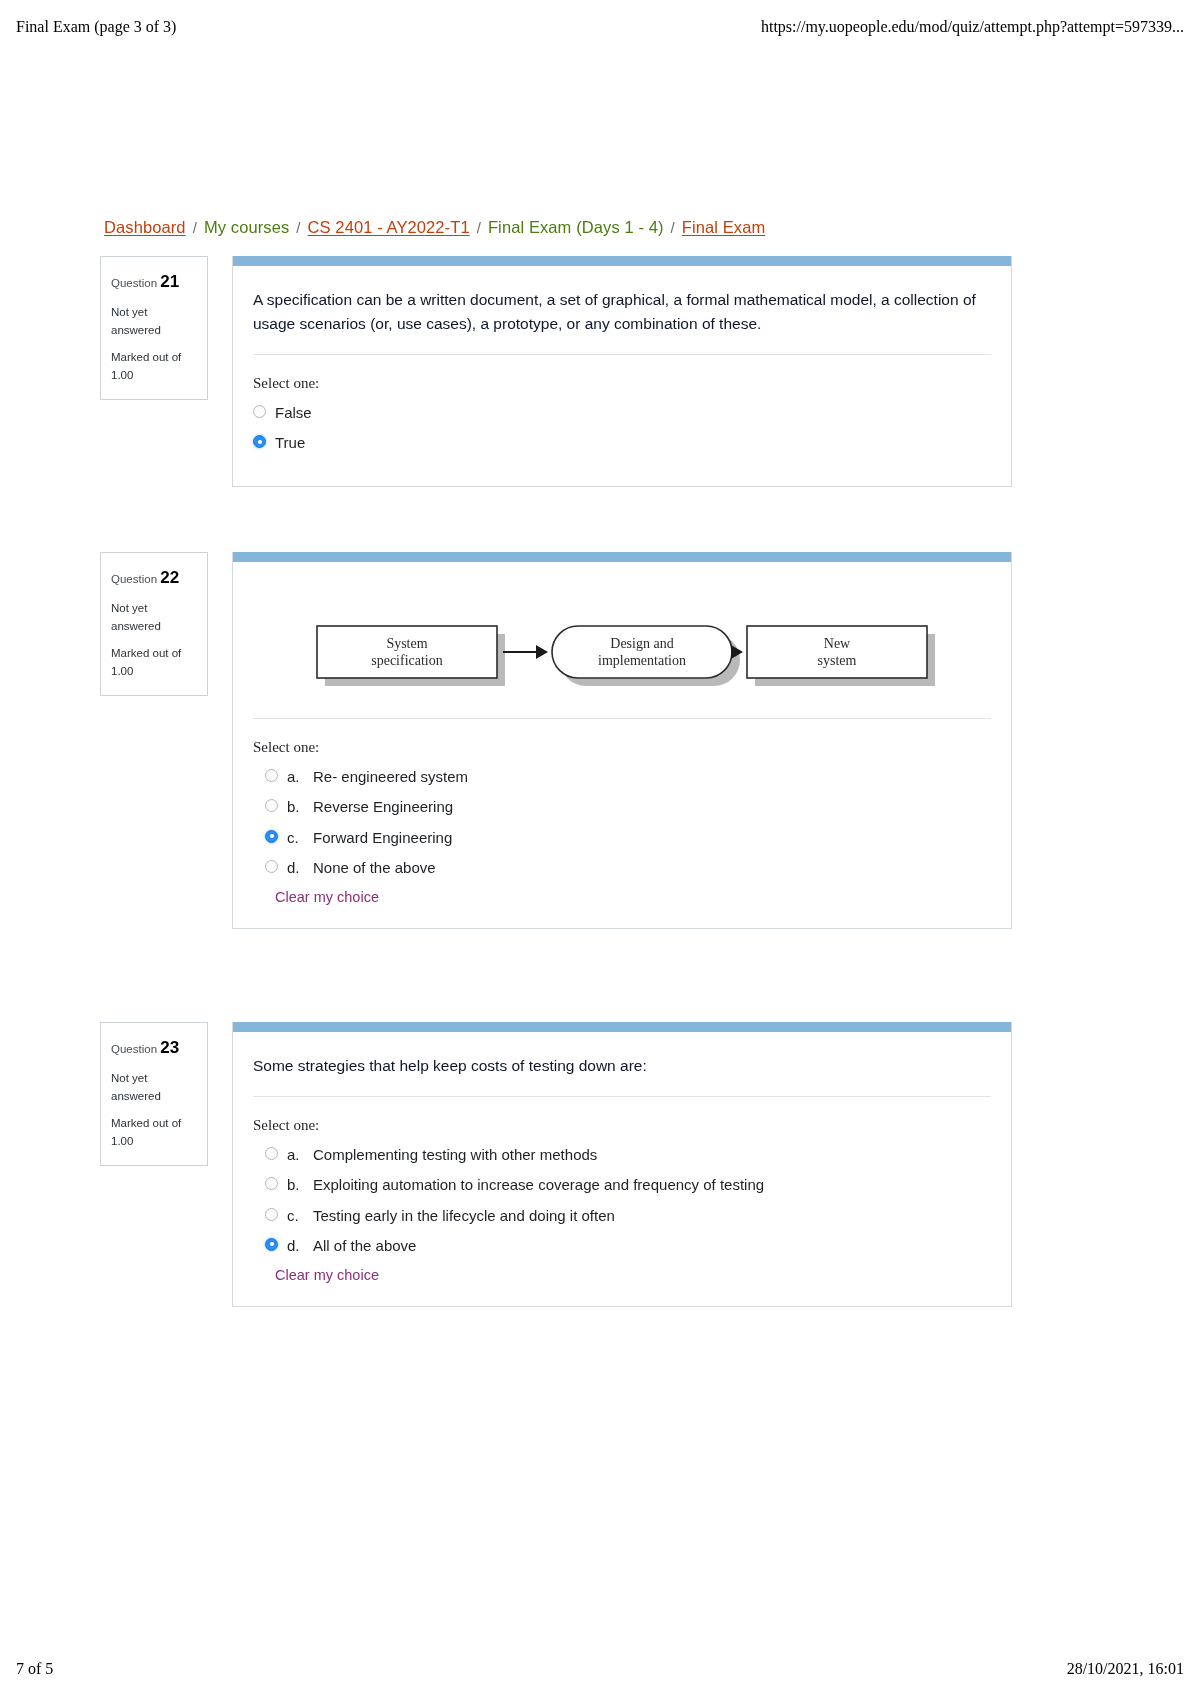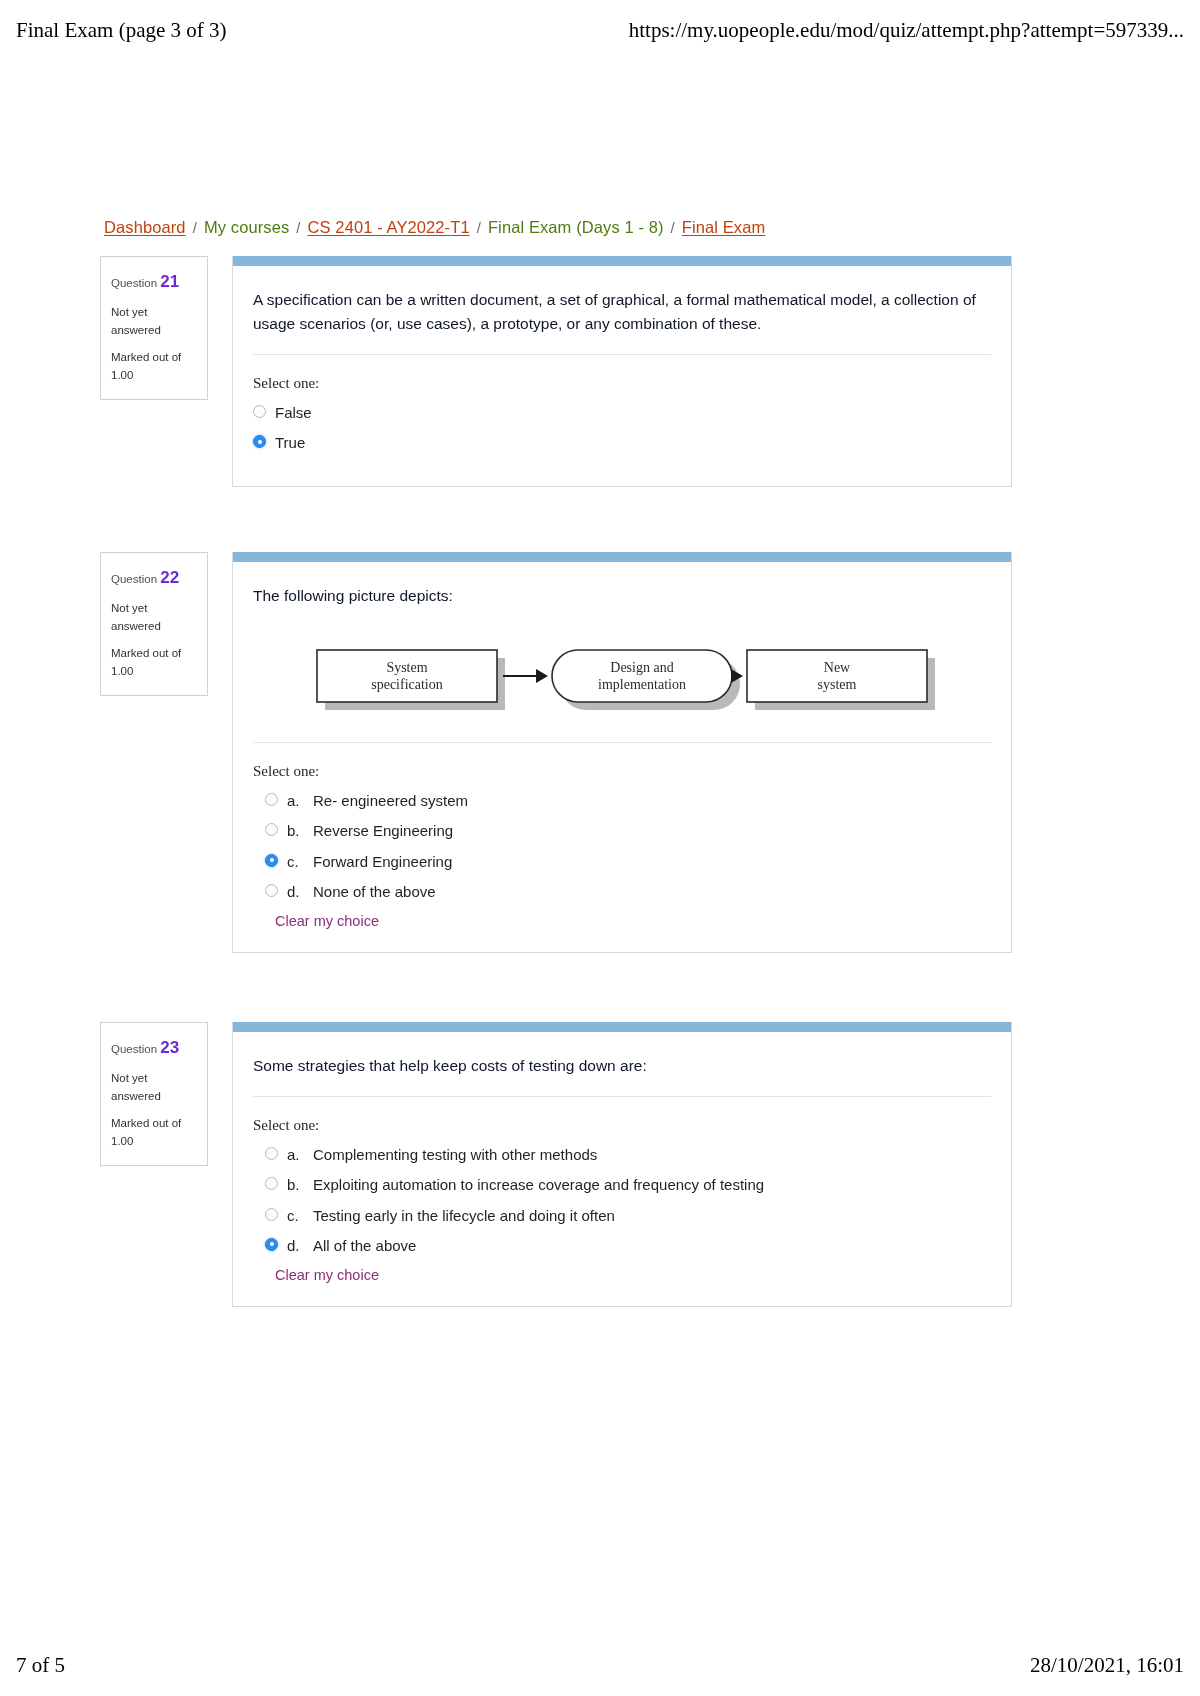--- a/index.html
+++ b/index.html
@@ -15,21 +15,21 @@
   }
 
   
   .print-chrome {
     position: absolute;
     left: 0; right: 0;
     display: flex;
     justify-content: space-between;
     align-items: center;
     font-family: "Liberation Serif", serif;
-    font-size: 21px;
+    font-size: 16px;
     color: #000;
     padding: 0 16px;
   }
   .print-header { top: 18px; }
   .print-footer { bottom: 18px; }
   .print-chrome .right { text-align: right; }
 
   
   .page {
     position: absolute;
@@ -79,21 +79,21 @@
     color: #2d3338;
   }
   .qinfo .qno {
     font-size: 11.5px;
     color: #4a5056;
     margin-bottom: 9px;
     white-space: nowrap;
   }
   .qinfo .qno b {
     font-size: 17px;
-    color: #6d28d9;
+    color: #000000;
     font-weight: bold;
   }
   .qinfo .qstate { margin-bottom: 9px; }
   .qinfo .qmark { }
 
   .qbody {
     position: absolute;
     left: 132px;
     right: 188px;
     top: 0;
@@ -193,21 +193,21 @@
 </head>
 <body>
 
 <div class="print-chrome print-header">
   <span class="left">Final Exam (page 3 of 3)</span>
   <span class="right">https://my.uopeople.edu/mod/quiz/attempt.php?attempt=597339...</span>
 </div>
 
 <div class="page">
 
-  <nav class="breadcrumb" id="breadcrumb"><a href="#">Dashboard</a><span class="sep">/</span><span class="plain">My courses</span><span class="sep">/</span><a href="#">CS 2401 - AY2022-T1</a><span class="sep">/</span><span class="plain">Final Exam (Days 1 - 8)</span><span class="sep">/</span><a href="#">Final Exam</a></nav>
+  <nav class="breadcrumb" id="breadcrumb"><a href="#">Dashboard</a><span class="sep">/</span><span class="plain">My courses</span><span class="sep">/</span><a href="#">CS 2401 - AY2022-T1</a><span class="sep">/</span><span class="plain">Final Exam (Days 1 - 4)</span><span class="sep">/</span><a href="#">Final Exam</a></nav>
 
   <div id="questions-root">
       <div class="question" style="top: 196px;">
         <div class="qinfo">
           <div class="qno"><span>Question </span><b>21</b></div>
           <div class="qstate">Not yet answered</div>
           <div class="qmark">Marked out of 1.00</div>
         </div>
         <div class="qbody">
           <div class="qbody-accent"></div>
@@ -229,21 +229,21 @@
         </div>
       </div>
       <div class="question" style="top: 492px;">
         <div class="qinfo">
           <div class="qno"><span>Question </span><b>22</b></div>
           <div class="qstate">Not yet answered</div>
           <div class="qmark">Marked out of 1.00</div>
         </div>
         <div class="qbody">
           <div class="qbody-accent"></div>
-          <div class="qbody-inner"><p class="qtext">The following picture depicts:</p><div class="figure">
+          <div class="qbody-inner"><div class="figure">
               <svg width="630" height="100" viewBox="0 0 630 100">
                 <rect x="18" y="24" width="180" height="52" rx="0" fill="#b9b9b9"></rect>
                 <rect x="10" y="16" width="180" height="52" rx="0" fill="#ffffff" stroke="#2b2b2b" stroke-width="1.6"></rect>
                 <text x="100" y="38" text-anchor="middle" class="fig-label">System</text>
                 <text x="100" y="55" text-anchor="middle" class="fig-label">specification</text>
                 <line x1="196" y1="42" x2="231" y2="42" stroke="#1a1a1a" stroke-width="2.2"></line>
                 <polygon points="229,35 241,42 229,49" fill="#1a1a1a"></polygon>
                 <rect x="253" y="24" width="180" height="52" rx="26" fill="#b9b9b9"></rect>
                 <rect x="245" y="16" width="180" height="52" rx="26" fill="#ffffff" stroke="#2b2b2b" stroke-width="1.6"></rect>
                 <text x="335" y="38" text-anchor="middle" class="fig-label">Design and</text>

